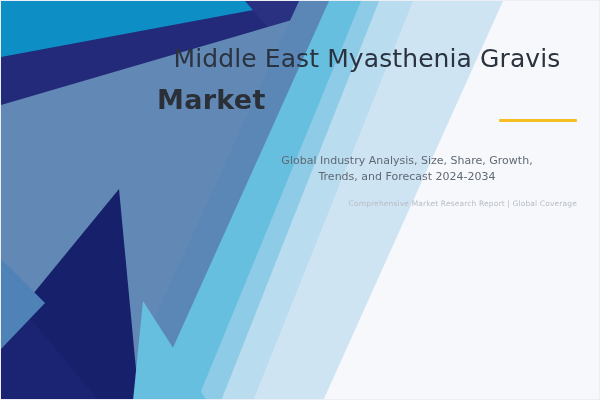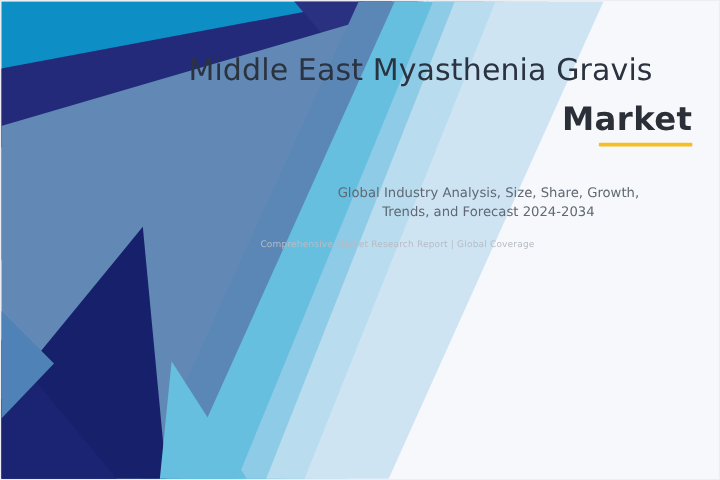--- a/index.html
+++ b/index.html
@@ -32,34 +32,34 @@
     top: 0;
     width: 600px;
     height: 400px;
     pointer-events: none;
   }
   .title-line {
     position: absolute;
     right: 24px;
     top: 44px;
     width: 420px;
-    text-align: left;
+    text-align: center;
     font-size: 25px;
     font-weight: 400;
     letter-spacing: 0.1px;
     color: #2a333f;
     line-height: 1.15;
     white-space: nowrap;
   }
   .market-wrap {
     position: absolute;
     right: 24px;
     top: 84px;
     width: 420px;
-    text-align: right;
+    text-align: left;
   }
   .market-word {
     display: inline-block;
     font-size: 27px;
     font-weight: 700;
     color: #2a2f38;
     letter-spacing: 0.3px;
     line-height: 1.1;
   }
   .market-rule {
@@ -81,21 +81,21 @@
     font-weight: 400;
     color: #5f6873;
     line-height: 1.45;
   }
   .subtitle span { display: block; }
   .caption {
     position: absolute;
     right: 24px;
     top: 198px;
     width: 360px;
-    text-align: left;
+    text-align: right;
     font-size: 7.5px;
     font-weight: 400;
     color: #b6bcc5;
     letter-spacing: 0.15px;
   }
 </style>
 </head>
 <body>
 
 <div id="cover">

